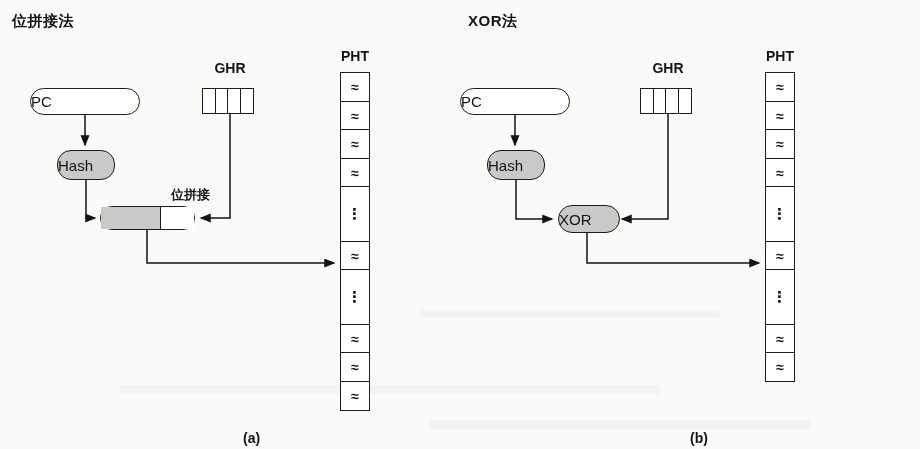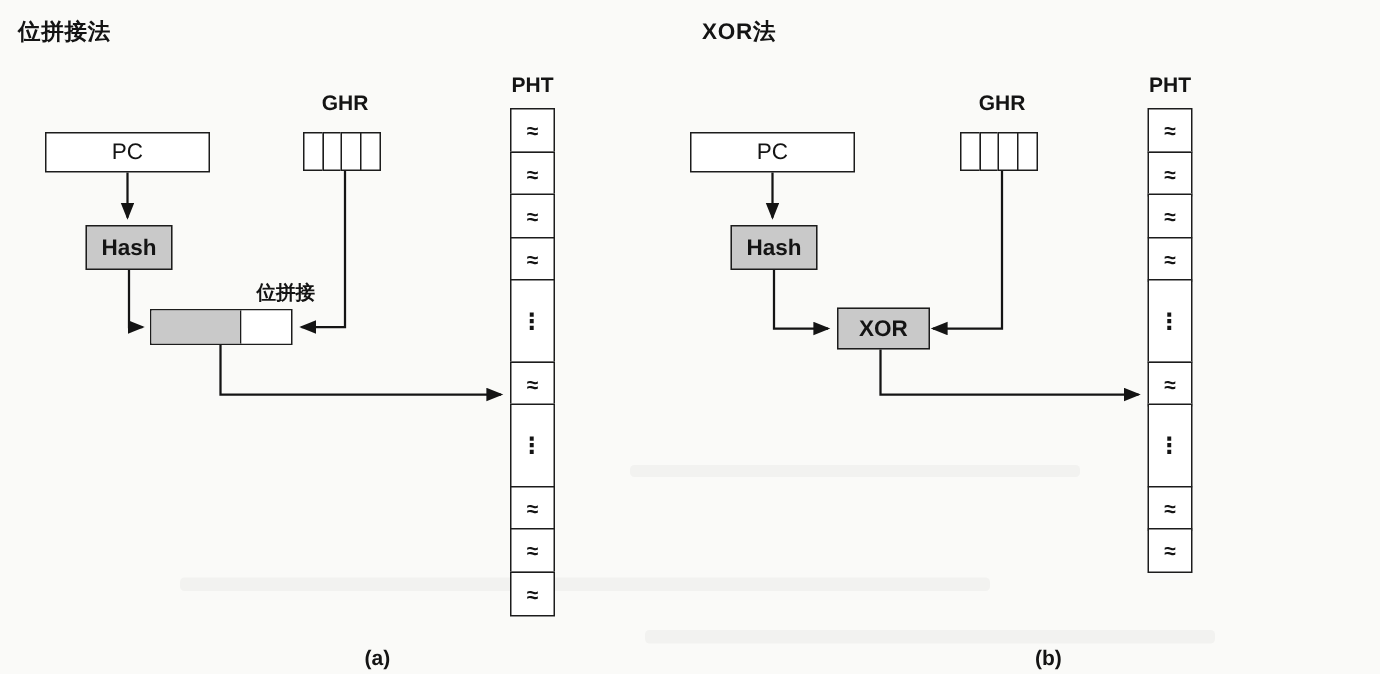--- a/index.html
+++ b/index.html
@@ -4,29 +4,29 @@
 <style>
   * { margin:0; padding:0; box-sizing:border-box; }
   html,body { width:920px; height:449px; }
   body {
     position:relative;
     background:var(--paper,#fafaf8);
     font-family:"Liberation Sans","DejaVu Sans",sans-serif;
     color:#141414;
     overflow:hidden;
   }
-  .abs { position:absolute; }
+  .abs { position:absolute;border-radius:14px; }
   .title { font-size:15px; font-weight:600; letter-spacing:.5px; }
   .small-label { font-size:14px; font-weight:700; }
   .box {
     border:1.5px solid #1c1c1c; background:#fff;
-    display:flex; align-items:center; justify-content:center;
+    display:flex; align-items:center; 
     font-size:15px;
   }
-  .shaded { background:var(--box_fill,#c9c9c9); font-weight:700; }
+  .shaded { background:var(--box_fill,#c9c9c9); font-weight:400; }
   .ghr { display:flex; }
   .ghr-cell { width:14px; height:26px; border:1.5px solid #1c1c1c; background:#fff; }
   .ghr-cell + .ghr-cell { margin-left:-1.5px; }
   .pht-col { display:flex; flex-direction:column; width:30px; }
   .pht-cell {
     border:1.5px solid #1c1c1c; background:#fff;
     display:flex; align-items:center; justify-content:center;
     font-weight:700;
   }
   .pht-cell + .pht-cell { margin-top:-1.5px; }

